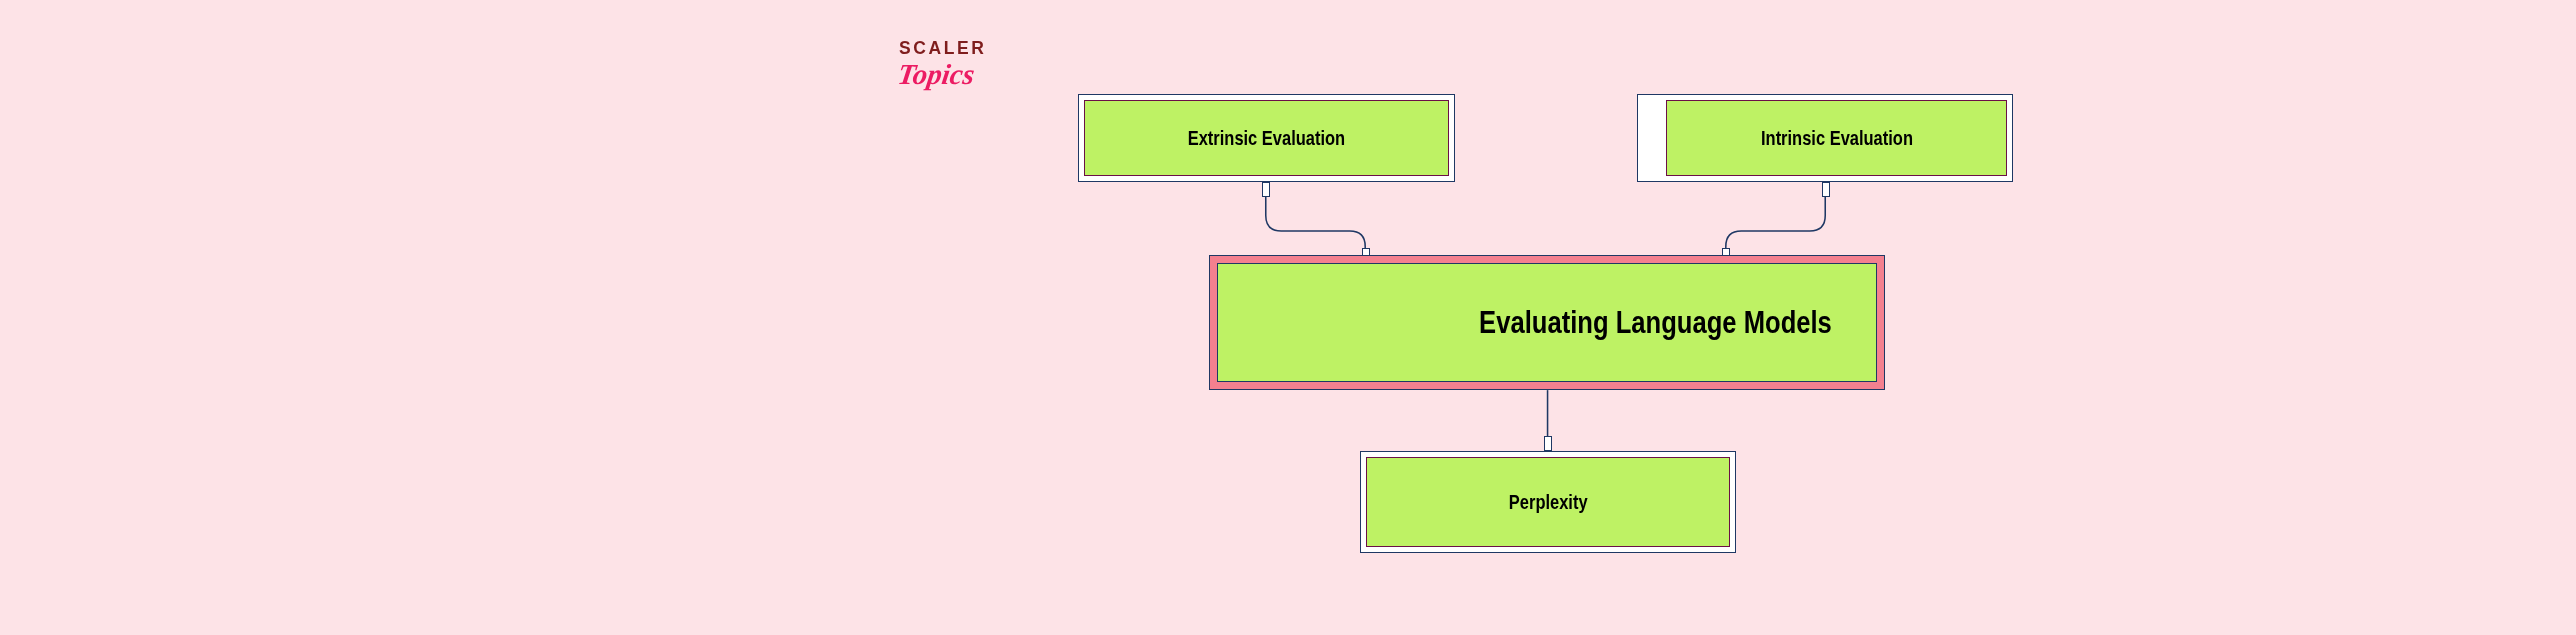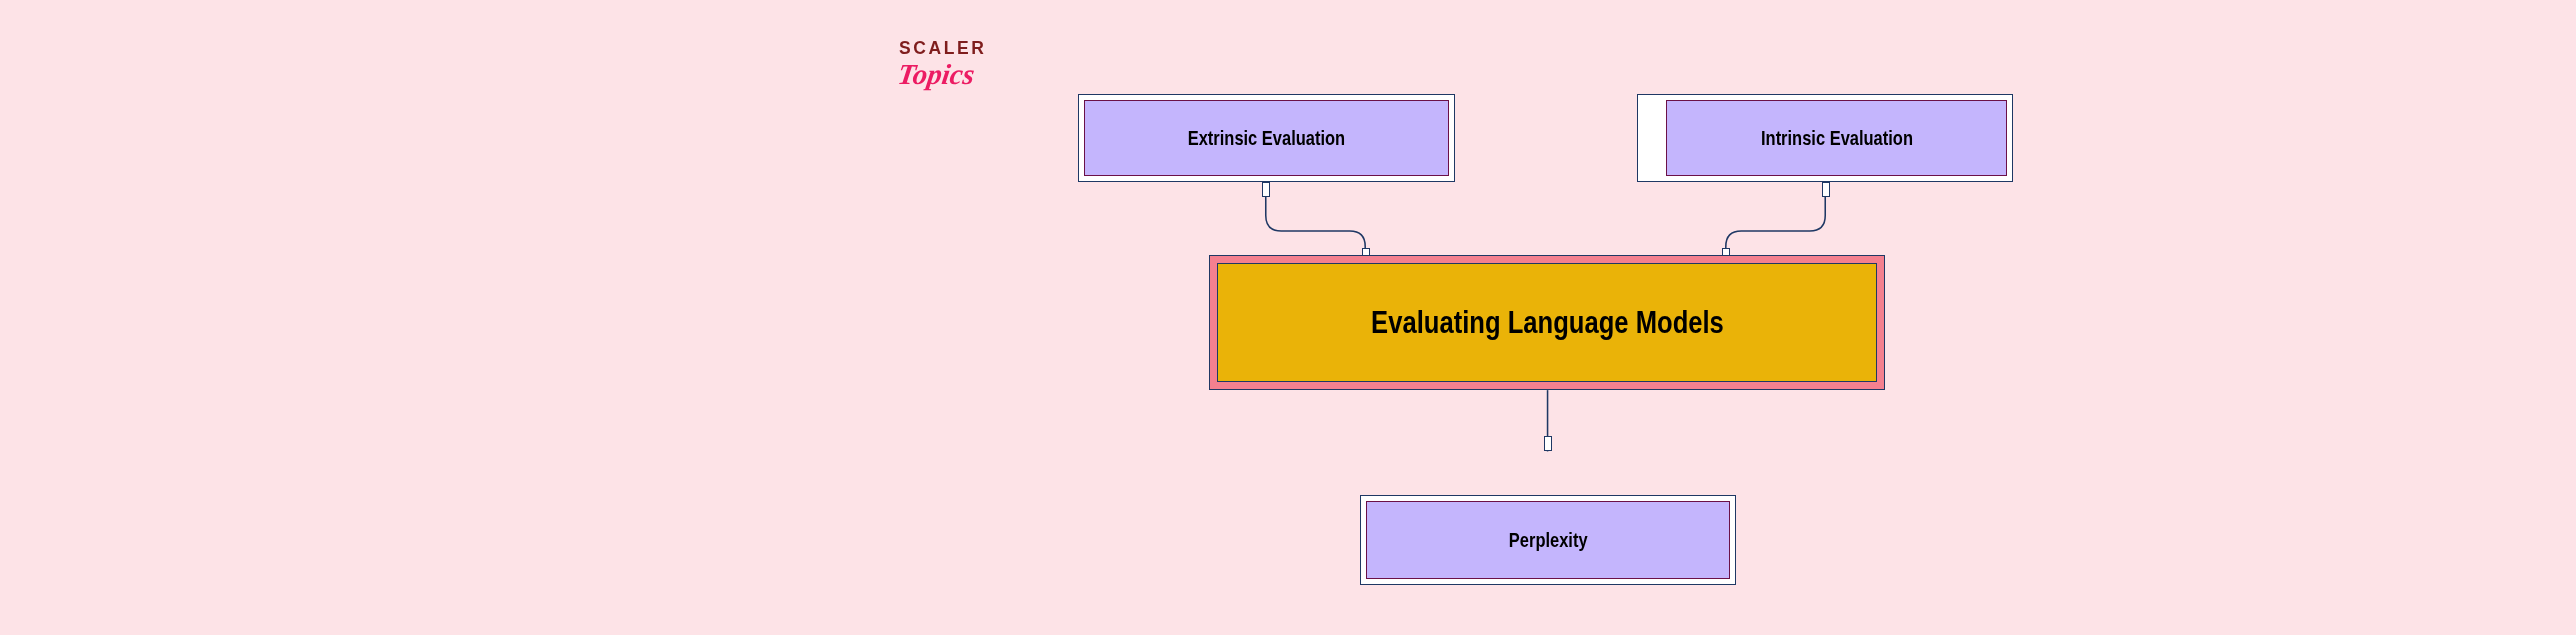--- a/index.html
+++ b/index.html
@@ -30,35 +30,35 @@
 
   
   .node.leaf{
     border:1.5px solid #1f3864;
     background:#ffffff;
     padding:4.6px;
   }
   .node.leaf .inner{
     width:100%;height:100%;box-sizing:border-box;
     border:1.5px solid #6b1047;
-    background:#c4b5fd;
+    background:#bef264;
     display:flex;align-items:center;justify-content:center;
   }
 
   
   .node.root{
     border:1.5px solid #1f3864;
     background:#f4808f;
     padding:6.7px;
   }
   .node.root .inner{
     width:100%;height:100%;box-sizing:border-box;
     border:1.5px solid #1f3864;
-    background:#eab308;
-    display:flex;align-items:center;justify-content:center;
+    background:#bef264;
+    display:flex;align-items:center;justify-content:flex-end;
   }
 
   .node-label{
     font-family:"Liberation Sans","DejaVu Sans",sans-serif;
     font-weight:700;
     color:#000000;
     text-align:center;
     line-height:1.05;
     white-space:nowrap;
     transform:scaleX(.80);
@@ -116,20 +116,20 @@
       <span class="node-label">Intrinsic Evaluation</span>
     </div>
   </div>
 
   <div class="node root" style="left:1209px;top:255px;width:676px;height:135px;">
     <div class="inner">
       <span class="node-label">Evaluating Language Models</span>
     </div>
   </div>
 
-  <div class="node leaf" style="left:1360px;top:451px;width:376px;height:90px;margin-top:44px;">
+  <div class="node leaf" style="left:1360px;top:451px;width:376px;height:102px;">
     <div class="inner">
       <span class="node-label">Perplexity</span>
     </div>
   </div>
 
 </div>
 
 
 </body></html>

